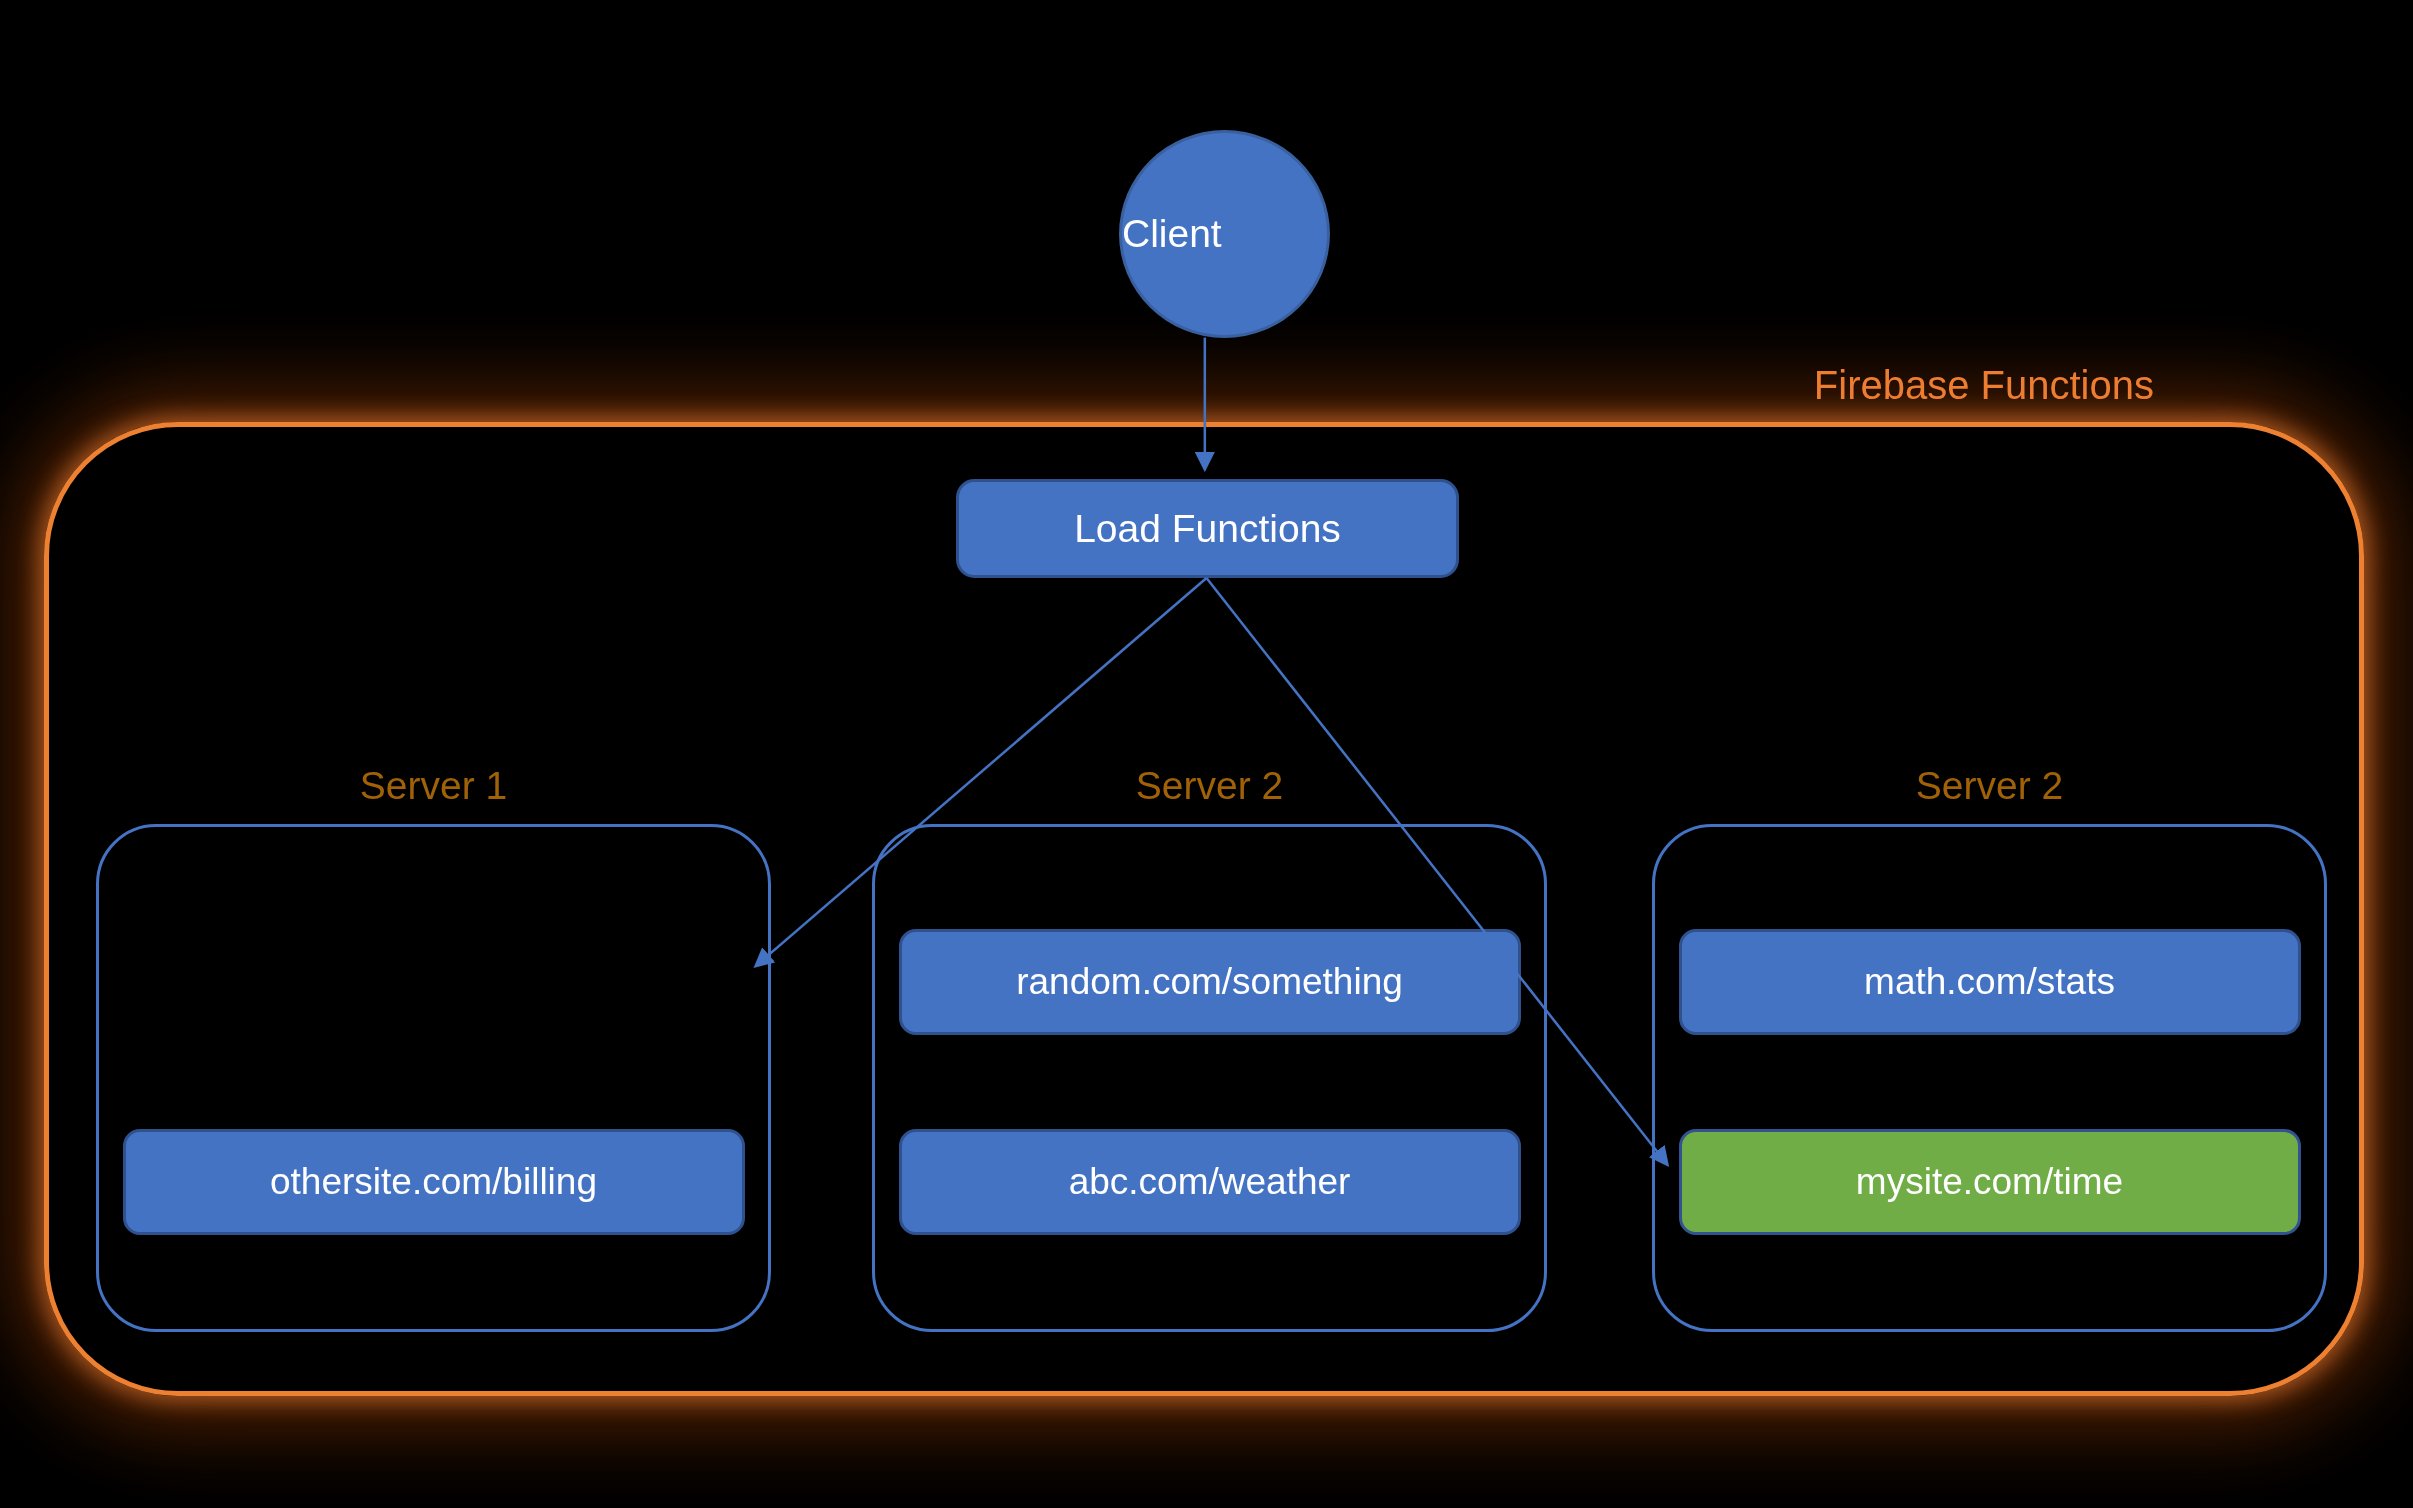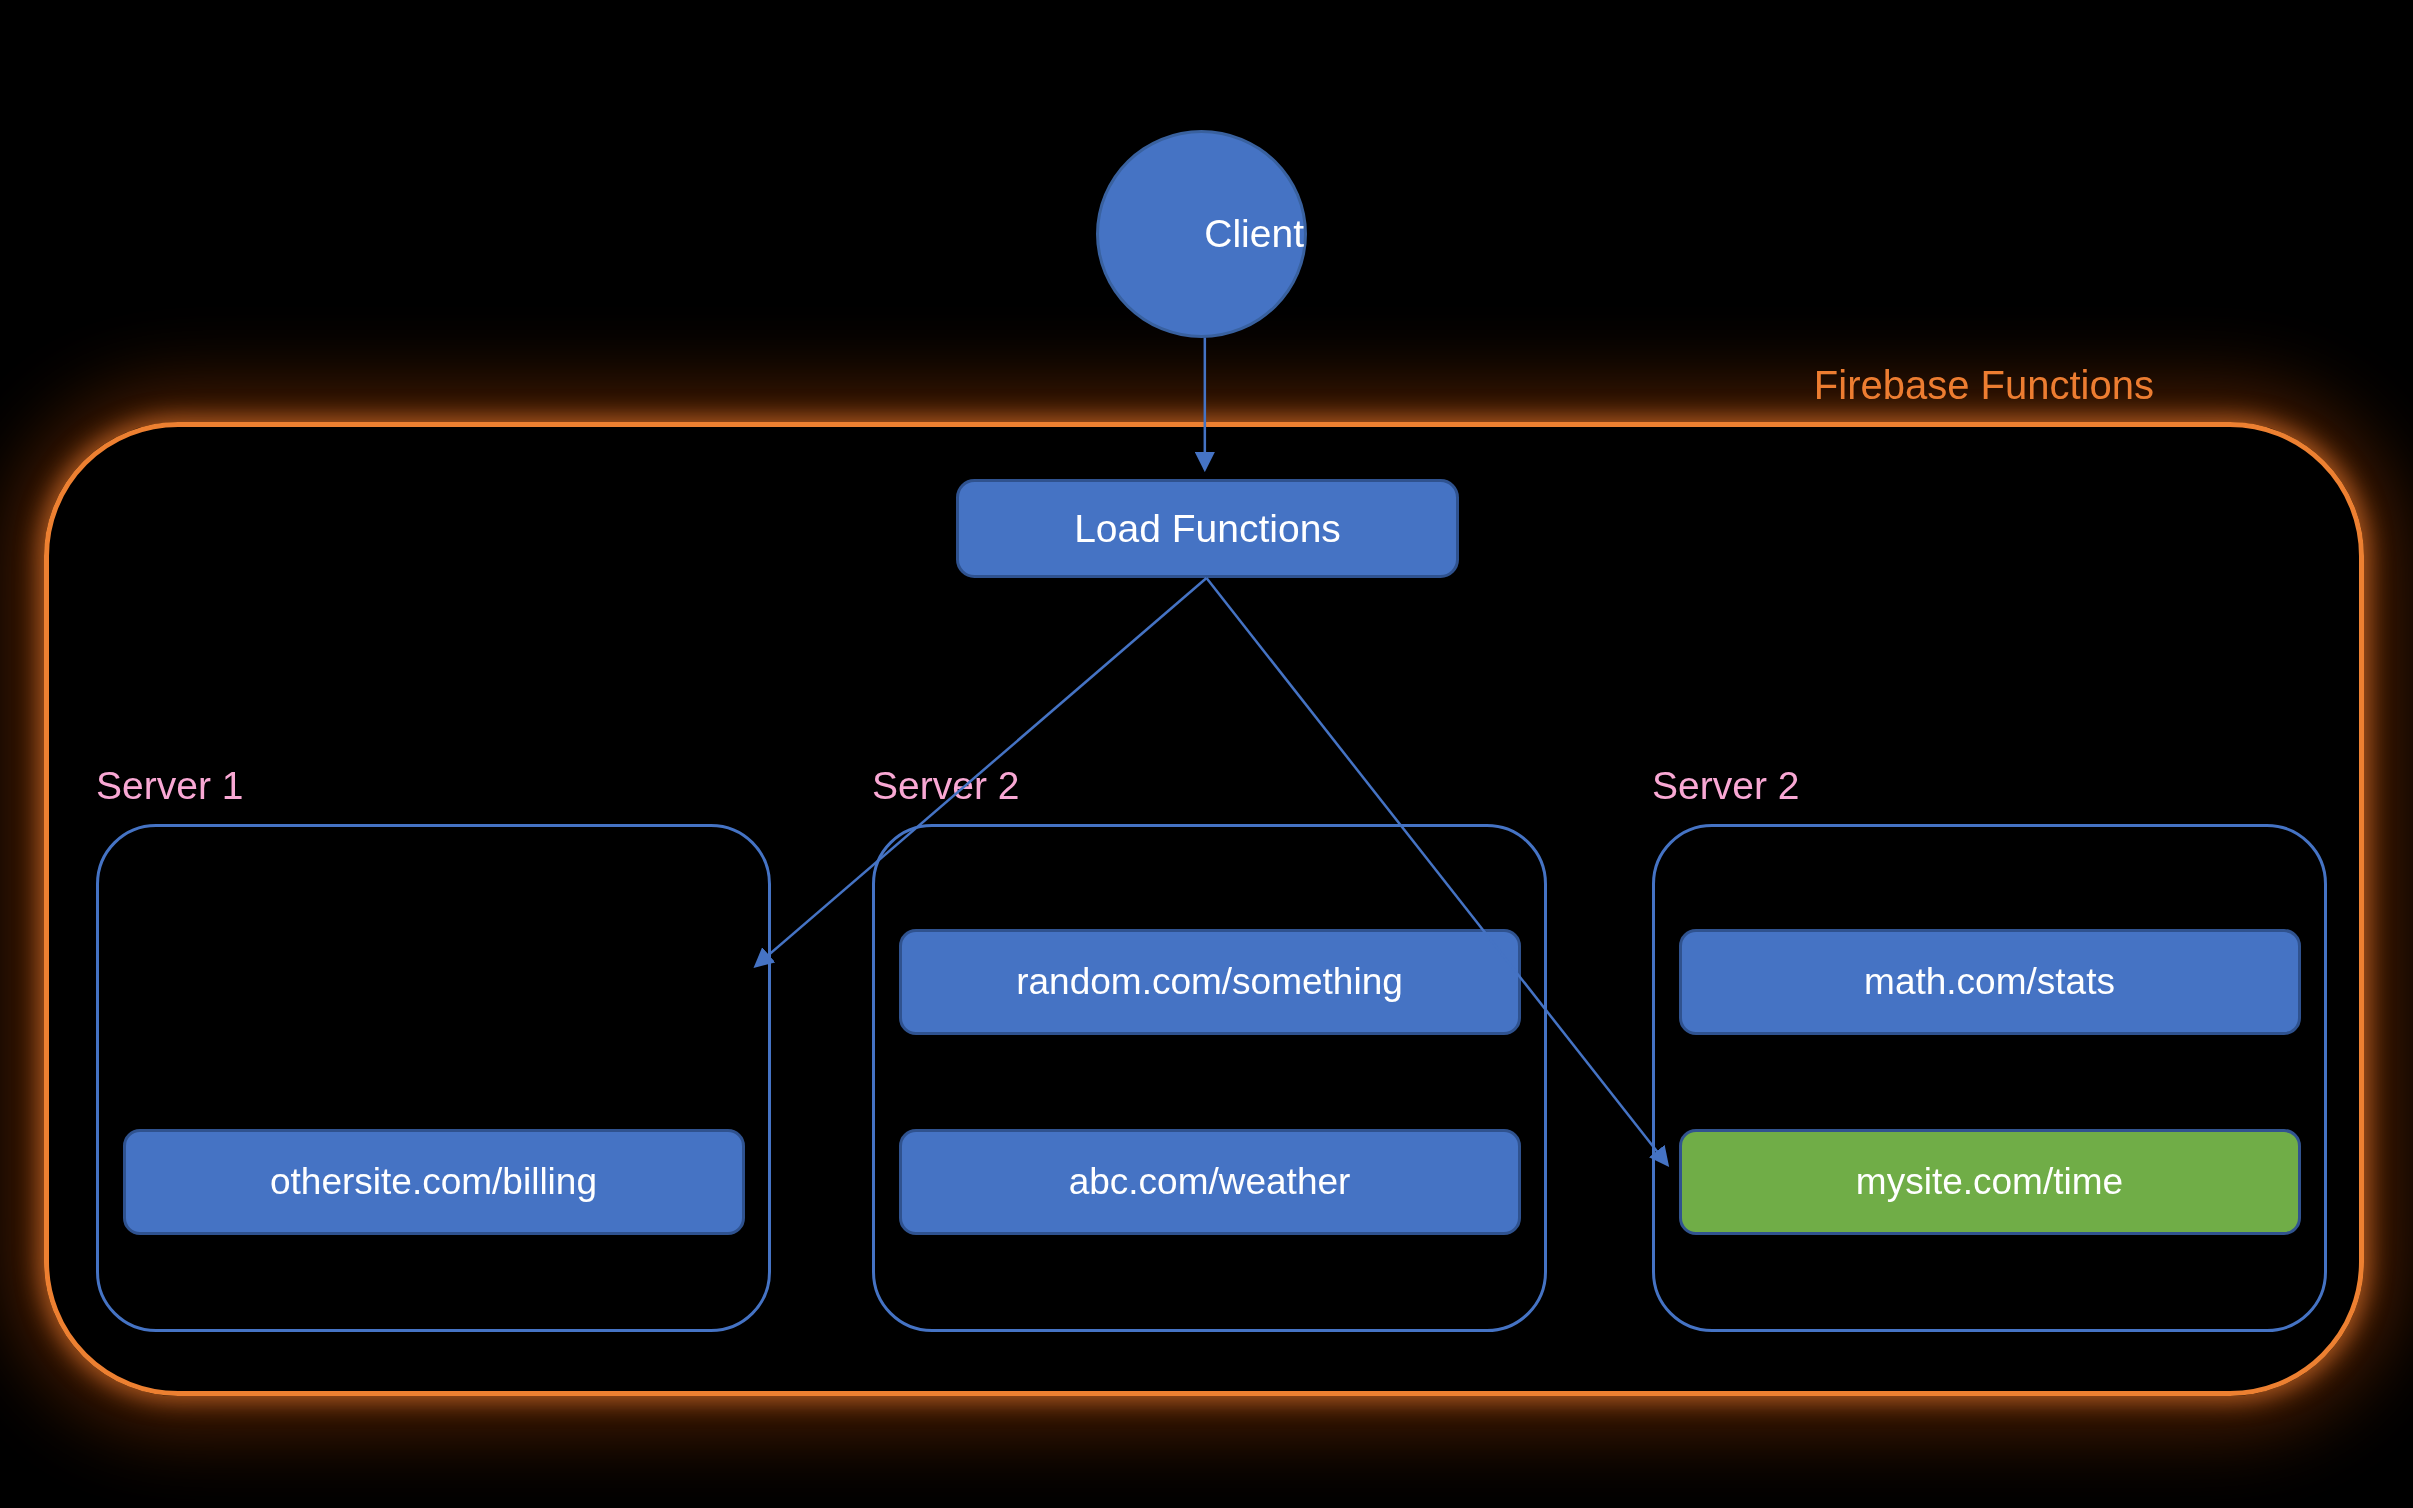--- a/index.html
+++ b/index.html
@@ -2,23 +2,23 @@
 <html style="font-size:13.4px"><head>
 <meta charset="utf-8">
 <style>
   html,body{margin:0;padding:0;background:#000;}
   #stage{
     position:relative;width:2413px;height:1508px;background:#000000;
     overflow:hidden;font-family:"Liberation Sans", sans-serif;
   }
   
   #client{
-    position:absolute;left:1096px;top:130px;width:211px;height:208px;
+    position:absolute;left:1119px;top:130px;width:211px;height:208px;
     background:#4573C4;border:3.4px solid #39619F;border-radius:50%;
-    display:flex;align-items:center;justify-content:flex-end;
+    display:flex;align-items:center;justify-content:flex-start;
     color:#fff;font-size:39px;box-sizing:border-box;
   }
   
   #firebase-region{
     position:absolute;left:44px;top:422px;width:2320px;height:974px;
     border:5.9px solid #ED8031;border-radius:134px;box-sizing:border-box;
     box-shadow:0 0 22px 5.9px rgba(237,125,49,0.60), 0 0 80px 32px rgba(145,58,6,0.55);
   }
   #firebase-label{
     position:absolute;left:1802px;top:334px;width:352px;text-align:right;
@@ -35,21 +35,21 @@
   .server-group{
     position:absolute;top:824px;height:508px;
     border:3.4px solid #4573C4;border-radius:60px;box-sizing:border-box;
     background:transparent;
   }
   #server-group-1{left:96px;width:675px;}
   #server-group-2{left:872px;width:675px;}
   #server-group-3{left:1652px;width:675px;}
   .server-title{
     position:absolute;top:761px;height:50px;
-    color:#f9a8d4;font-size:39px;text-align:left;line-height:50px;
+    color:#a16207;font-size:39px;text-align:center;line-height:50px;
   }
   #server-title-1{left:96px;width:675px;}
   #server-title-2{left:872px;width:675px;}
   #server-title-3{left:1652px;width:675px;}
   .route-box{
     position:absolute;left:23.5px;right:23.5px;height:106px;
     background:#4573C4;border:3.4px solid #2F528F;border-radius:17px;
     display:flex;align-items:center;justify-content:center;
     color:#fff;font-size:37px;box-sizing:border-box;
   }

